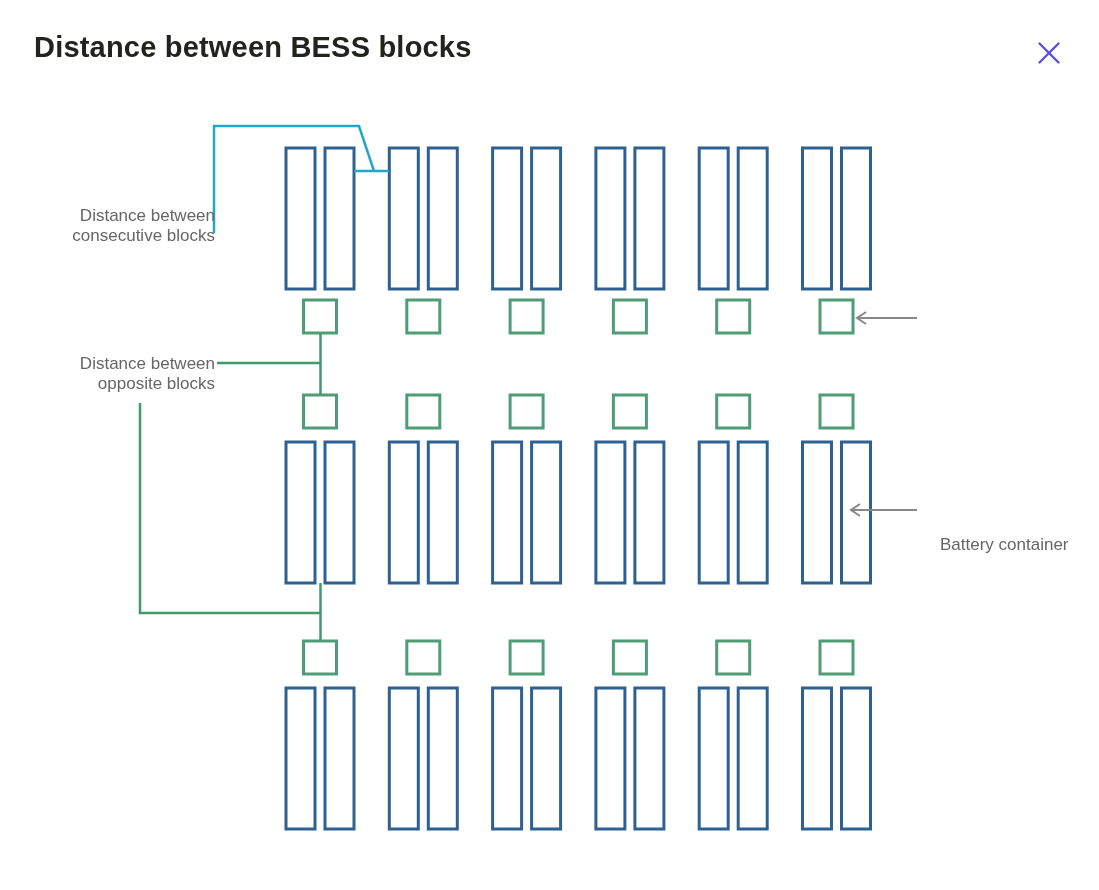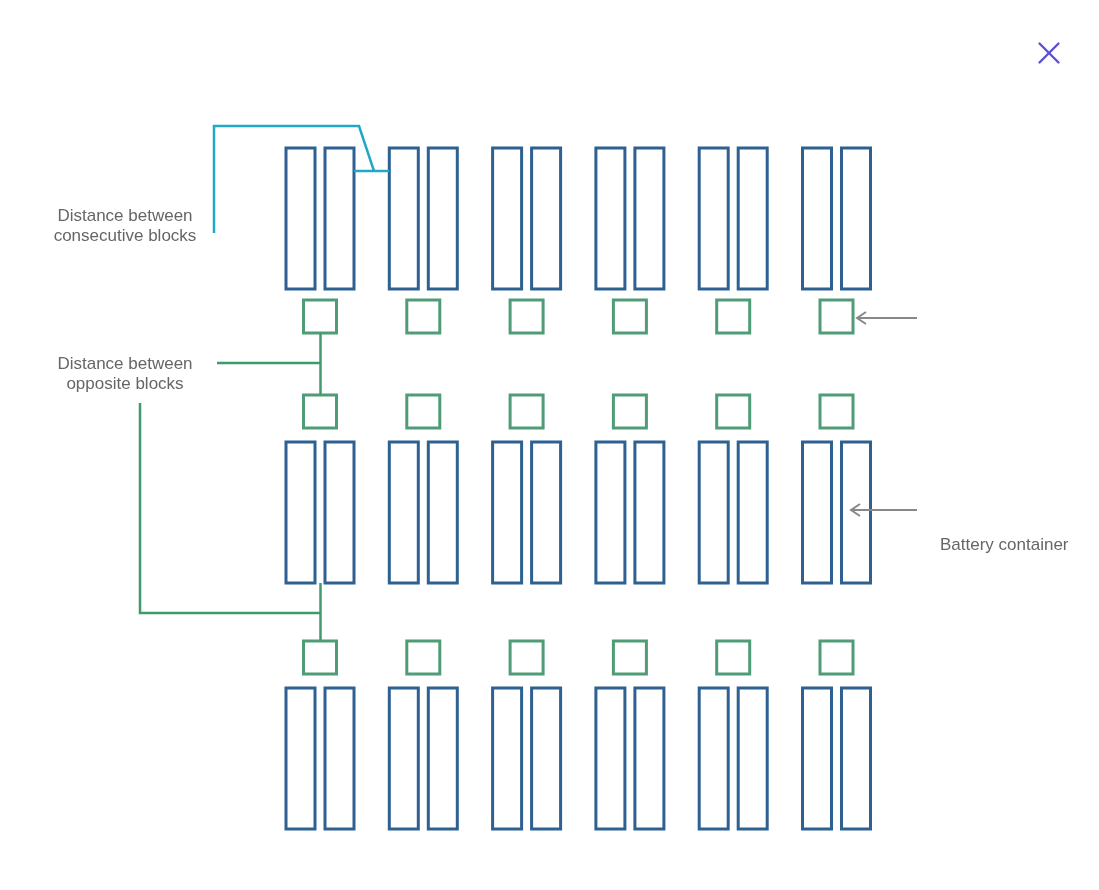--- a/index.html
+++ b/index.html
@@ -3,31 +3,32 @@
 <meta charset="utf-8">
 <style>
   html,body{margin:0;padding:0;background:#ffffff;}
   body{font-family:"Liberation Sans",sans-serif;}
   .stage{position:relative;width:1099px;height:890px;background:#ffffff;overflow:hidden;}
   .title{position:absolute;left:34px;top:31px;margin:0;font-size:29px;font-weight:700;letter-spacing:0.2px;}
   .close-btn{position:absolute;left:1032px;top:36px;width:34px;height:34px;background:none;border:none;padding:3px;cursor:pointer;}
   .close-btn svg{display:block;}
   .diagram{position:absolute;left:0;top:0;width:1099px;height:890px;}
   .lbl{position:absolute;font-size:17px;line-height:20px;white-space:pre-line;}
-  .lbl.center{text-align:center;}
+  .lbl.center{text-align:right;}
   .lbl-consecutive{left:35px;top:206px;width:180px;}
   .lbl-opposite{left:35px;top:354px;width:180px;}
   .lbl-pcs{left:936px;top:281px;width:140px;}
   .lbl-battery{left:940px;top:499px;width:170px;margin-top:36px;}
 </style>
 </head>
 <body>
 
 <div class="stage">
 
+  <h1 class="title" style="color: rgb(32, 35, 30);">Distance between BESS blocks</h1>
 
   <button class="close-btn" aria-label="Close">
     <svg width="28" height="28" viewBox="0 0 28 28">
       <line x1="4.5" y1="4.5" x2="23.5" y2="23.5" stroke-width="2.4" stroke-linecap="round" stroke="#5a50dd"></line>
       <line x1="23.5" y1="4.5" x2="4.5" y2="23.5" stroke-width="2.4" stroke-linecap="round" stroke="#5a50dd"></line>
     </svg>
   </button>
 
   <div class="diagram" id="diagram"><svg viewBox="0 0 1099 890" width="1099" height="890">
         <rect x="286.0" y="148" width="29" height="141" fill="none" stroke="#2e6191" stroke-width="3"></rect>

